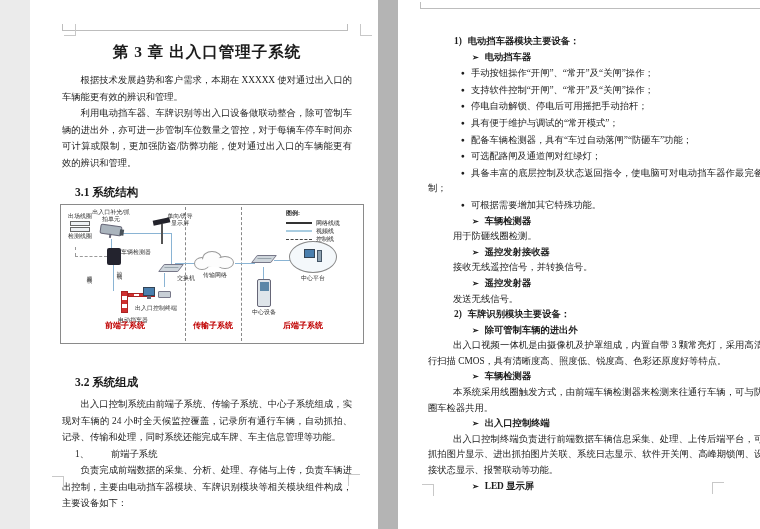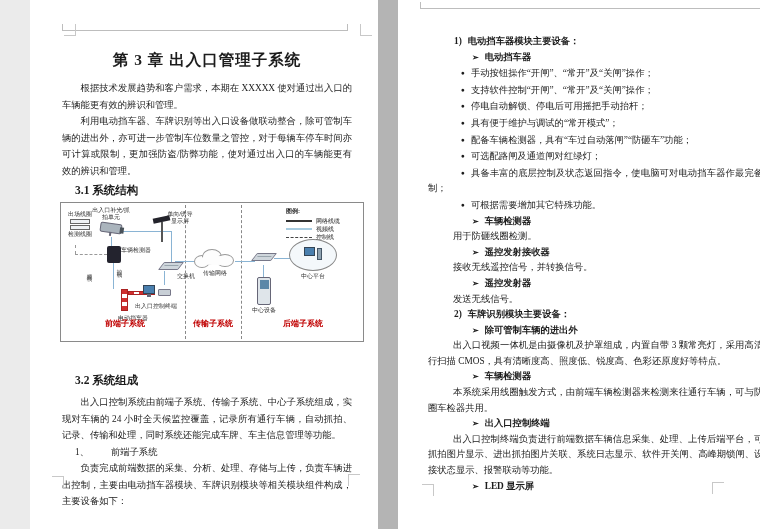--- a/index.html
+++ b/index.html
@@ -20,24 +20,24 @@
   .p2 .hdr-rule { left:22px; right:10px; top:8px; }
   .cm { position:absolute; width:12px; height:12px; }
   .cm.tl { border-right:1px solid #c8c8c8; border-bottom:1px solid #c8c8c8; margin:-12px 0 0 -12px; }
   .cm.tr { border-left:1px solid #c8c8c8; border-bottom:1px solid #c8c8c8; margin:-12px 0 0 0; }
   .cm.bl { border-right:1px solid #c8c8c8; border-top:1px solid #c8c8c8; margin:0 0 0 -12px; }
   .cm.br { border-left:1px solid #c8c8c8; border-top:1px solid #c8c8c8; }
 
   .p1-content { padding:42px 26px 0 32px; }
   .p2-content { padding:34px 12px 0 30px; font-size:9.3px; line-height:15.6px; }
 
-  .doc-title { text-align:center; font-weight:700; font-size:15.5px; letter-spacing:1px;margin-top:8px; }
+  .doc-title { text-align:center; font-weight:700; font-size:15.5px; letter-spacing:1px; }
   .para { font-size:9.3px; line-height:16.5px; text-align:justify; text-indent:2em; }
   .para.mt { margin-top:9px; }
-  .h2 { font-weight:700; font-size:11.5px; margin:4px 0 0 13px; }
+  .h2 { font-weight:700; font-size:11.5px; margin:14px 0 0 13px; }
   .p1-list { font-size:9.3px; line-height:16.5px; font-weight:400; margin-left:13px; }
   .p1-list .li-title { margin-left:22px; }
 
   
   .p2-line { min-height:15.6px; text-align:justify; }
   .p2-line .marker { margin-right:6px; }
   .p2-line.num { font-weight:700; text-indent:26px; }
   .p2-line.arrow { font-weight:700; text-indent:44px; }
   .p2-line.arrow .marker { font-size:8px; }
   .p2-line.bullet { text-indent:33px; }

